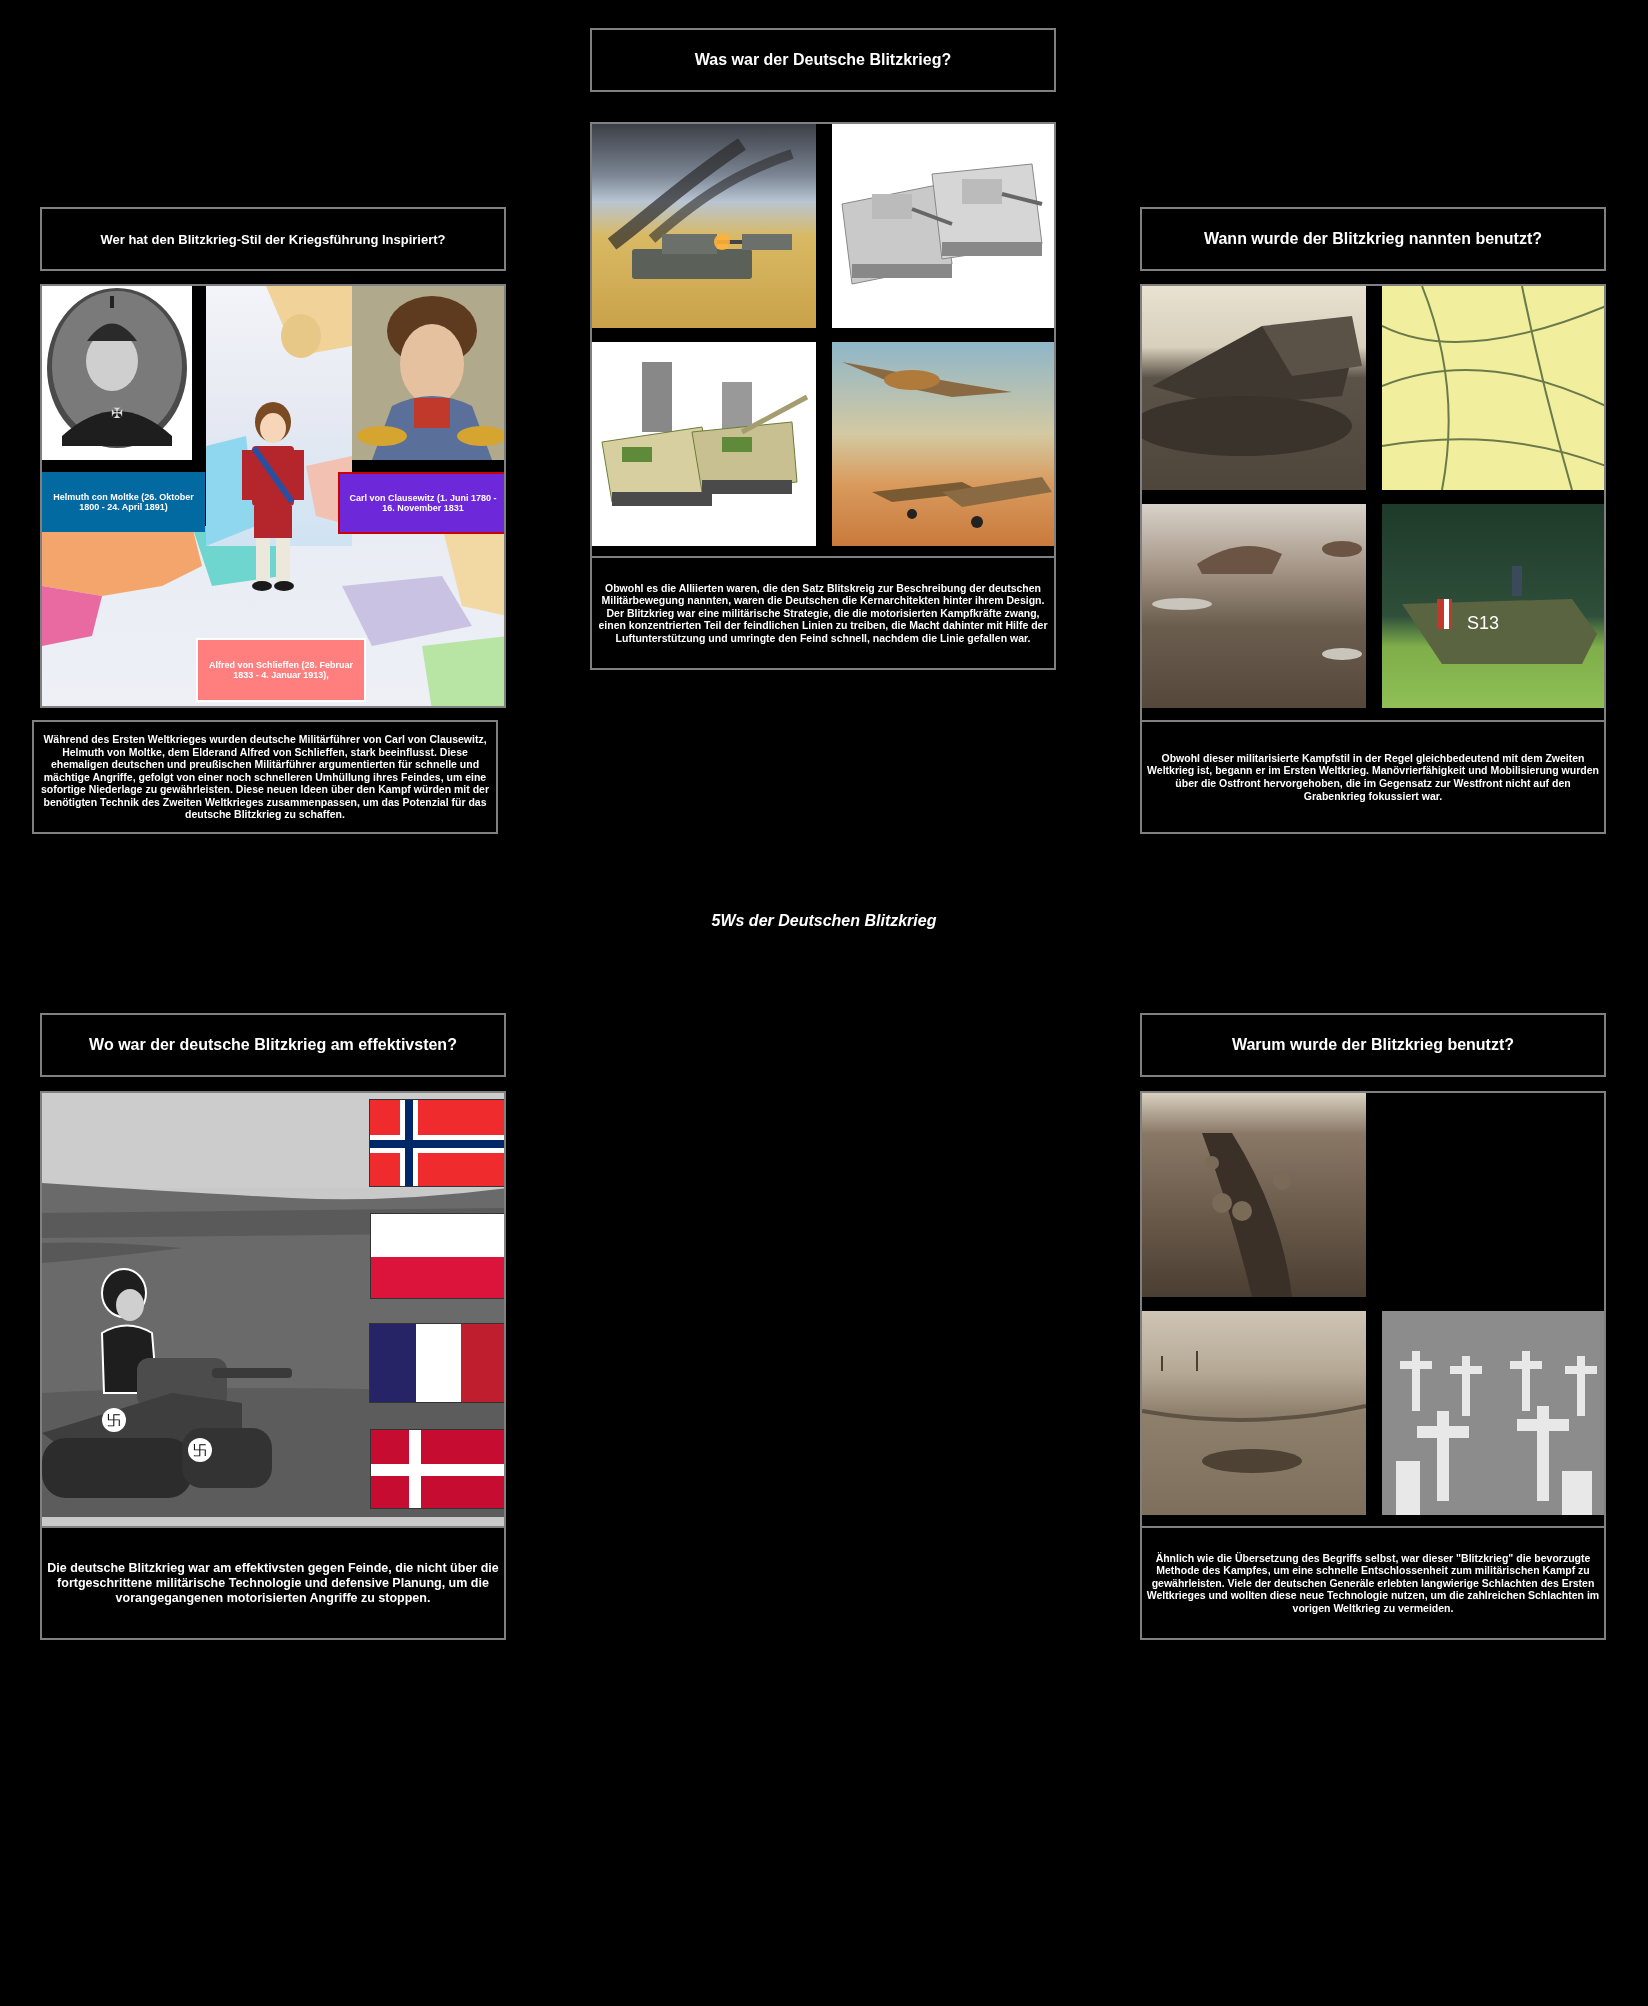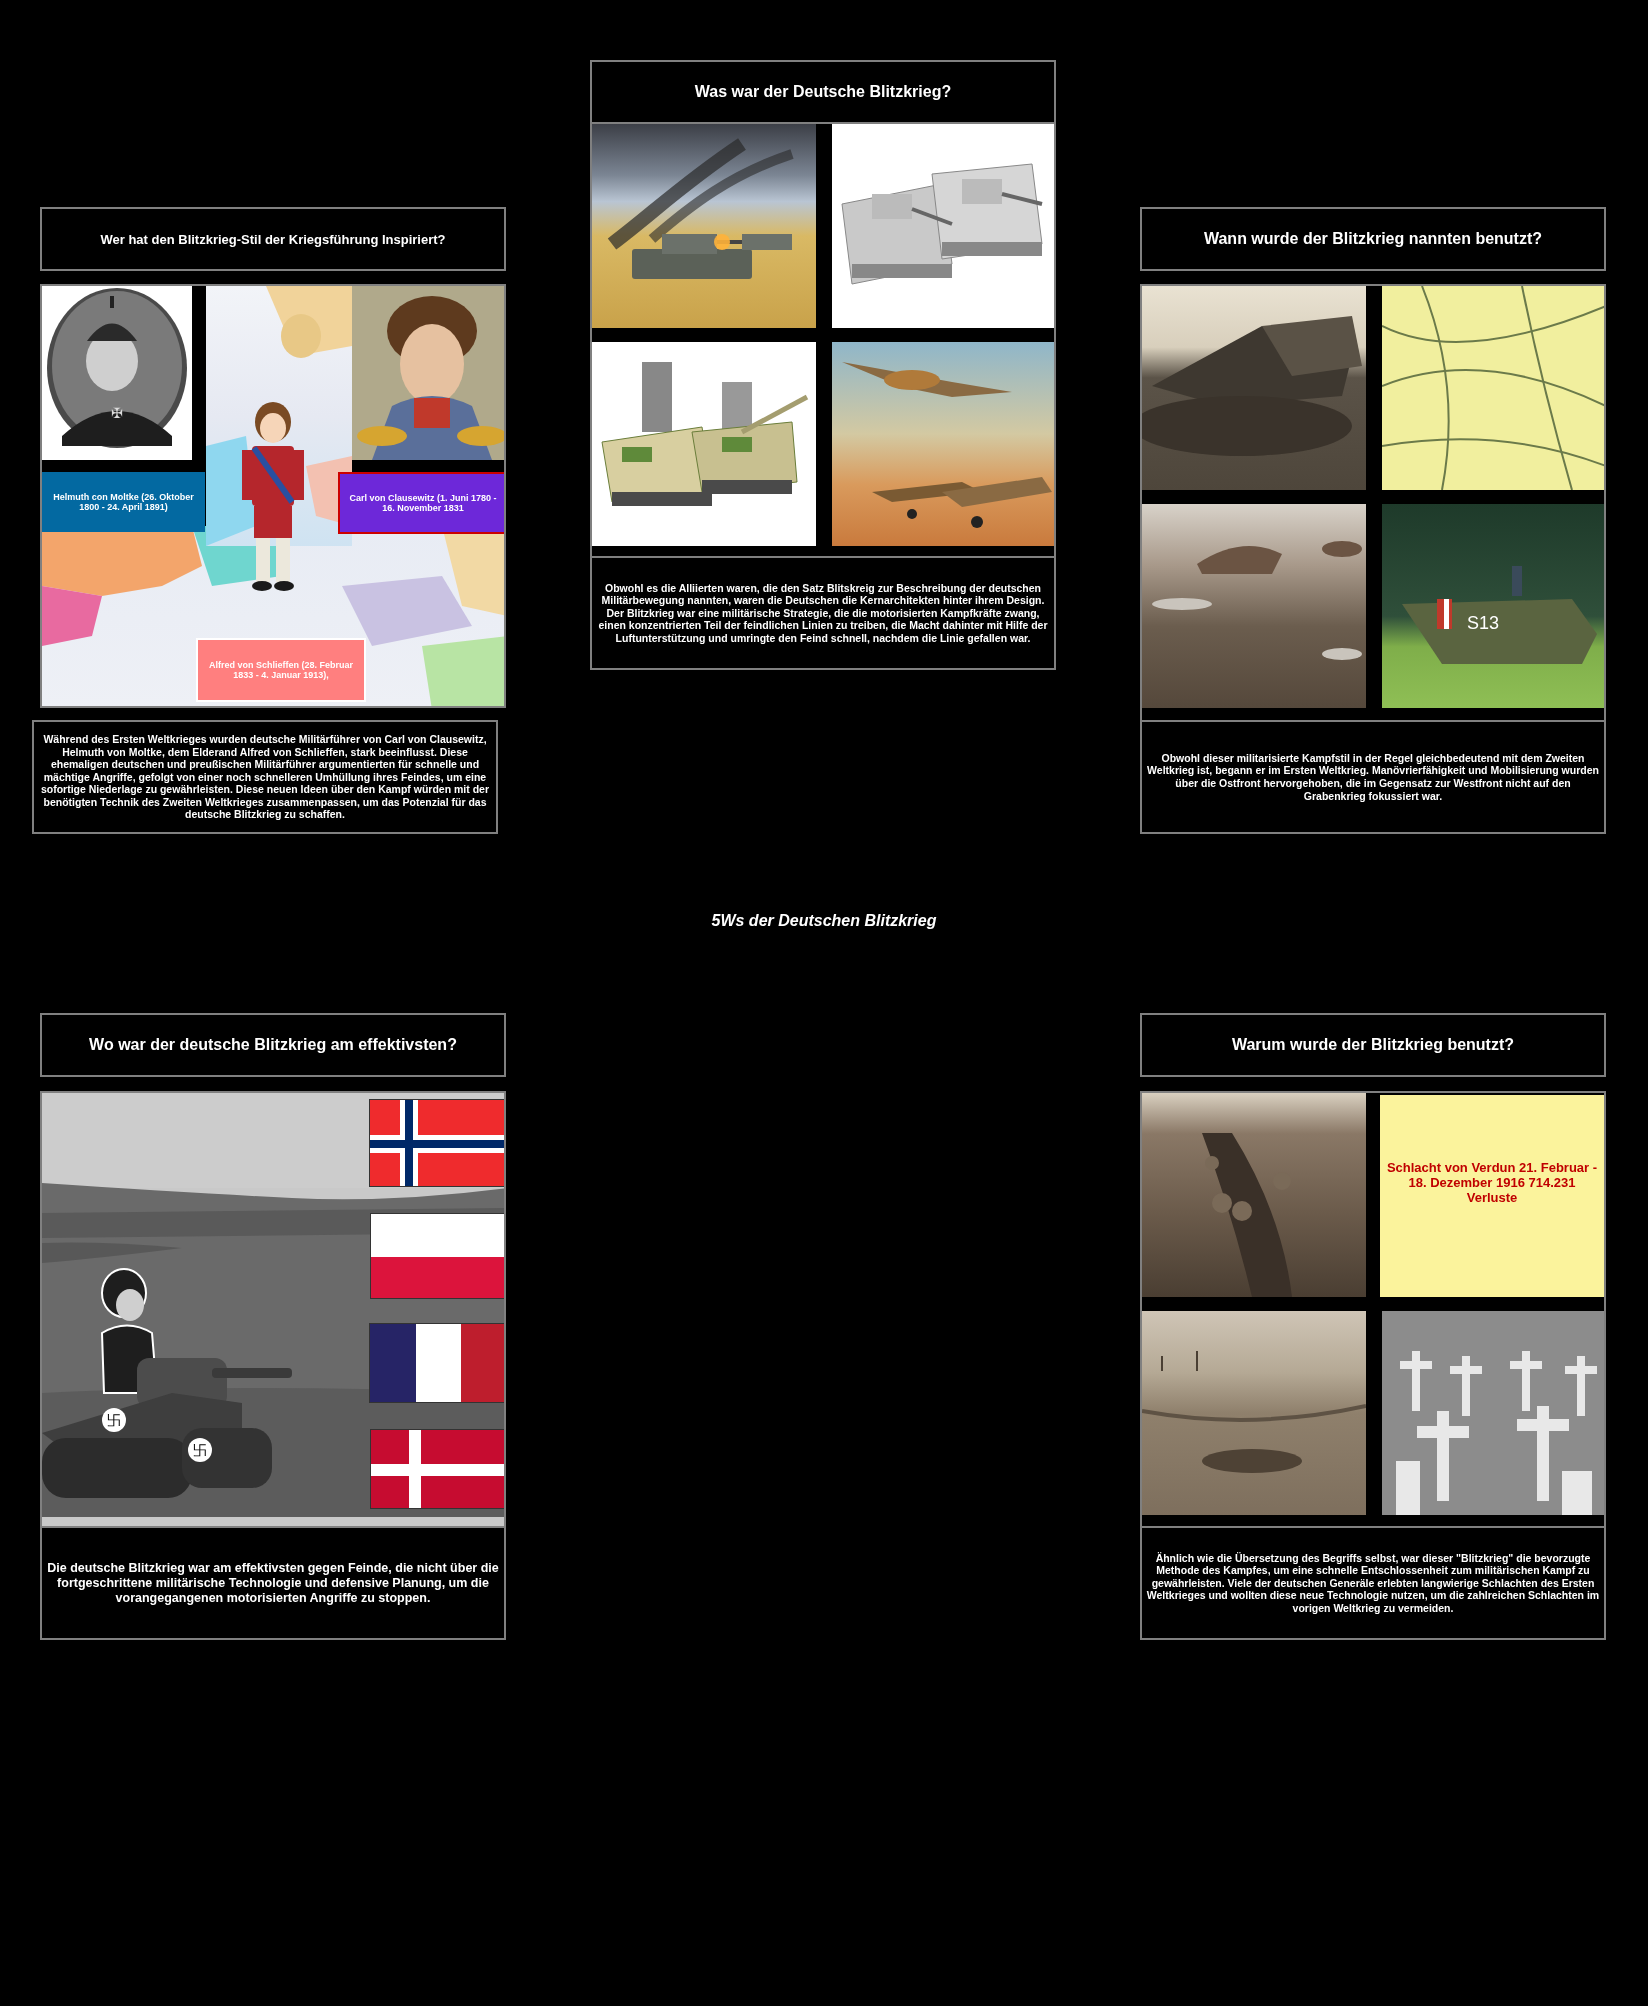--- a/index.html
+++ b/index.html
@@ -21,21 +21,21 @@
   }
   .desc-box.big { font-size: 12.5px; }
   .panel { position: absolute; width: 466px; height: 456px; border: 2px solid #808080; background: #000; overflow: hidden; }
   .main-title { position: absolute; top: 912px; left: 0; width: 1648px; text-align: center; font-weight: bold; font-size: 16px; font-style: italic; }
   .img { position: absolute; overflow: hidden; }
   .lbl { position: absolute; font-size: 9px; line-height: 1.15; font-weight: bold; text-align: center; display: flex; align-items: center; justify-content: center; padding: 4px; color: #fff; }
 </style>
 </head>
 <body>
 
-<div class="title-box large" style="left:590px; top:60px;text-align:right;">
+<div class="title-box large" style="left:590px; top:28px;text-align:right;">
   <span>Was war der Deutsche Blitzkrieg?</span>
 </div>
 <div class="panel" style="left:590px; top:122px;">
 
   <div class="img" style="left:0; top:0; width:224px; height:204px; background:linear-gradient(180deg,#3c3f47 0%,#7b8593 25%,#b9c5d3 38%,#d9b964 55%,#c9a24a 100%);">
     <svg width="224" height="204" viewBox="0 0 224 204">
       <path d="M20 120 C60 90 90 60 150 20" stroke="#2a2a2a" stroke-width="14" fill="none" opacity="0.7"></path>
       <path d="M60 115 C100 80 140 50 200 30" stroke="#2a2a2a" stroke-width="10" fill="none" opacity="0.6"></path>
       <rect x="40" y="125" width="120" height="30" fill="#5b6158" rx="3"></rect>
       <rect x="70" y="110" width="55" height="20" fill="#6b716a"></rect>
@@ -265,23 +265,20 @@
 <div class="panel" style="left:1140px; top:1091px;">
   <div class="img" style="left:0; top:0; width:224px; height:204px; background:linear-gradient(180deg,#d9d0c0 0%,#8a7866 20%,#6a5a4a 60%,#4a3e32 100%);">
     <svg width="224" height="204" viewBox="0 0 224 204">
       <path d="M60 40 Q90 120 110 204 L150 204 Q140 120 90 40 Z" fill="#3a3028"></path>
       <circle cx="80" cy="110" r="10" fill="#7a6a58"></circle>
       <circle cx="100" cy="118" r="10" fill="#7a6a58"></circle>
       <circle cx="140" cy="88" r="9" fill="#7a6a58"></circle>
       <circle cx="70" cy="70" r="7" fill="#7a6a58"></circle>
     </svg>
   </div>
-  <div class="lbl" style="left:238px; top:2px; width:224px; height:202px; background:#fbf39c; color:#c00000; font-size:13px; align-items:flex-start; padding-top:66px;">
-    <span>Schlacht von Verdun 21. Februar - 18. Dezember 1916 714.231 Verluste</span>
-  </div>
   <div class="img" style="left:0; top:218px; width:224px; height:204px; background:linear-gradient(180deg,#cfc5b6 0%,#b5a995 30%,#8f806c 50%,#7e6f5d 100%);">
     <svg width="224" height="204" viewBox="0 0 224 204">
       <line x1="55" y1="40" x2="55" y2="60" stroke="#4a3f33" stroke-width="2"></line>
       <line x1="20" y1="45" x2="20" y2="60" stroke="#4a3f33" stroke-width="2"></line>
       <ellipse cx="110" cy="150" rx="50" ry="12" fill="#4e4235"></ellipse>
       <path d="M0 100 Q110 120 224 95" stroke="#5e5244" stroke-width="4" fill="none"></path>
     </svg>
   </div>
   <div class="img" style="left:240px; top:218px; width:224px; height:204px; background:#8c8c8c;">
     <svg width="224" height="204" viewBox="0 0 224 204">

